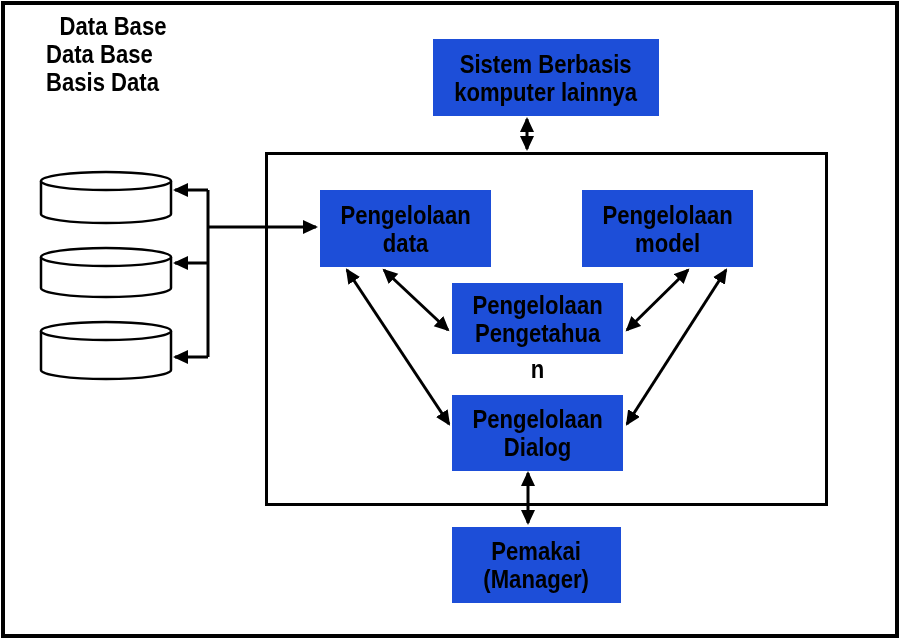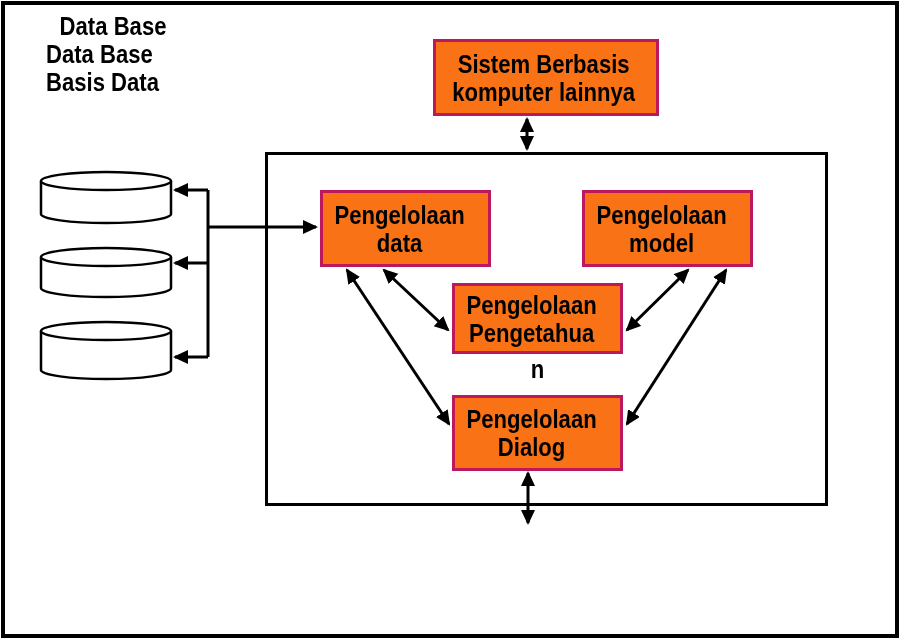--- a/index.html
+++ b/index.html
@@ -12,22 +12,22 @@
   .outer-border{
     position:absolute;left:1px;top:1px;width:898px;height:637px;
     border:4px solid #000;box-sizing:border-box;z-index:0;
   }
   .diagram-svg{position:absolute;left:0;top:0;z-index:1;}
   .frame{
     position:absolute;left:265px;top:152px;width:563px;height:354px;
     border:3px solid #000;box-sizing:border-box;z-index:2;background:transparent;
   }
   .box{
-    position:absolute;border:3px solid #be185d;background:#f97316;box-sizing:border-box;
-    display:flex;align-items:center;justify-content:flex-start;z-index:3;
+    position:absolute;border:3px solid #1d4ed8;background:#1d4ed8;box-sizing:border-box;
+    display:flex;align-items:center;justify-content:center;z-index:3;
   }
   .lbl{
     font-weight:bold;font-size:26px;line-height:28px;text-align:center;
     transform:scaleX(0.85);transform-origin:center;white-space:nowrap;
   }
   .corner{
     position:absolute;left:46px;top:12px;z-index:3;
     font-weight:bold;font-size:26px;line-height:28px;
     transform:scaleX(0.85);transform-origin:left top;white-space:nowrap;
   }
@@ -124,14 +124,20 @@
   </div>
   <div class="overflow-n">n</div>
 
   <div class="box" style="left:452px;top:395px;width:171px;height:76px">
     <div class="lbl">
       <div>Pengelolaan</div>
       <div>Dialog</div>
     </div>
   </div>
 
+  <div class="box" style="left:452px;top:527px;width:169px;height:76px">
+    <div class="lbl">
+      <div>Pemakai</div>
+      <div>(Manager)</div>
+    </div>
+  </div>
 
 </div>
 
 </body></html>

